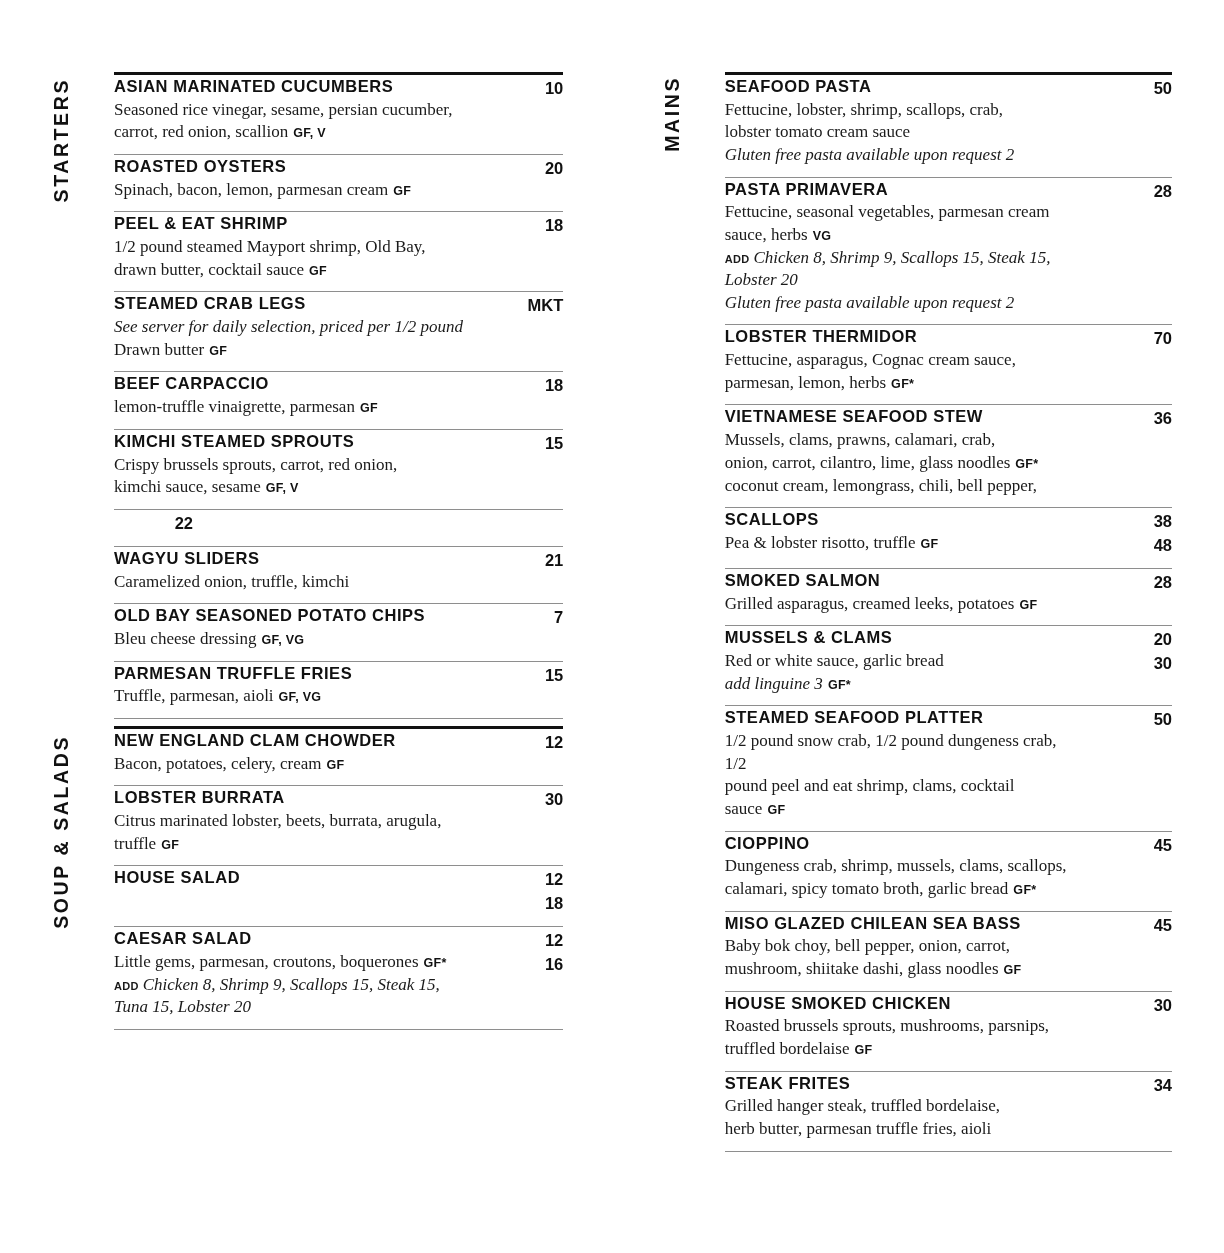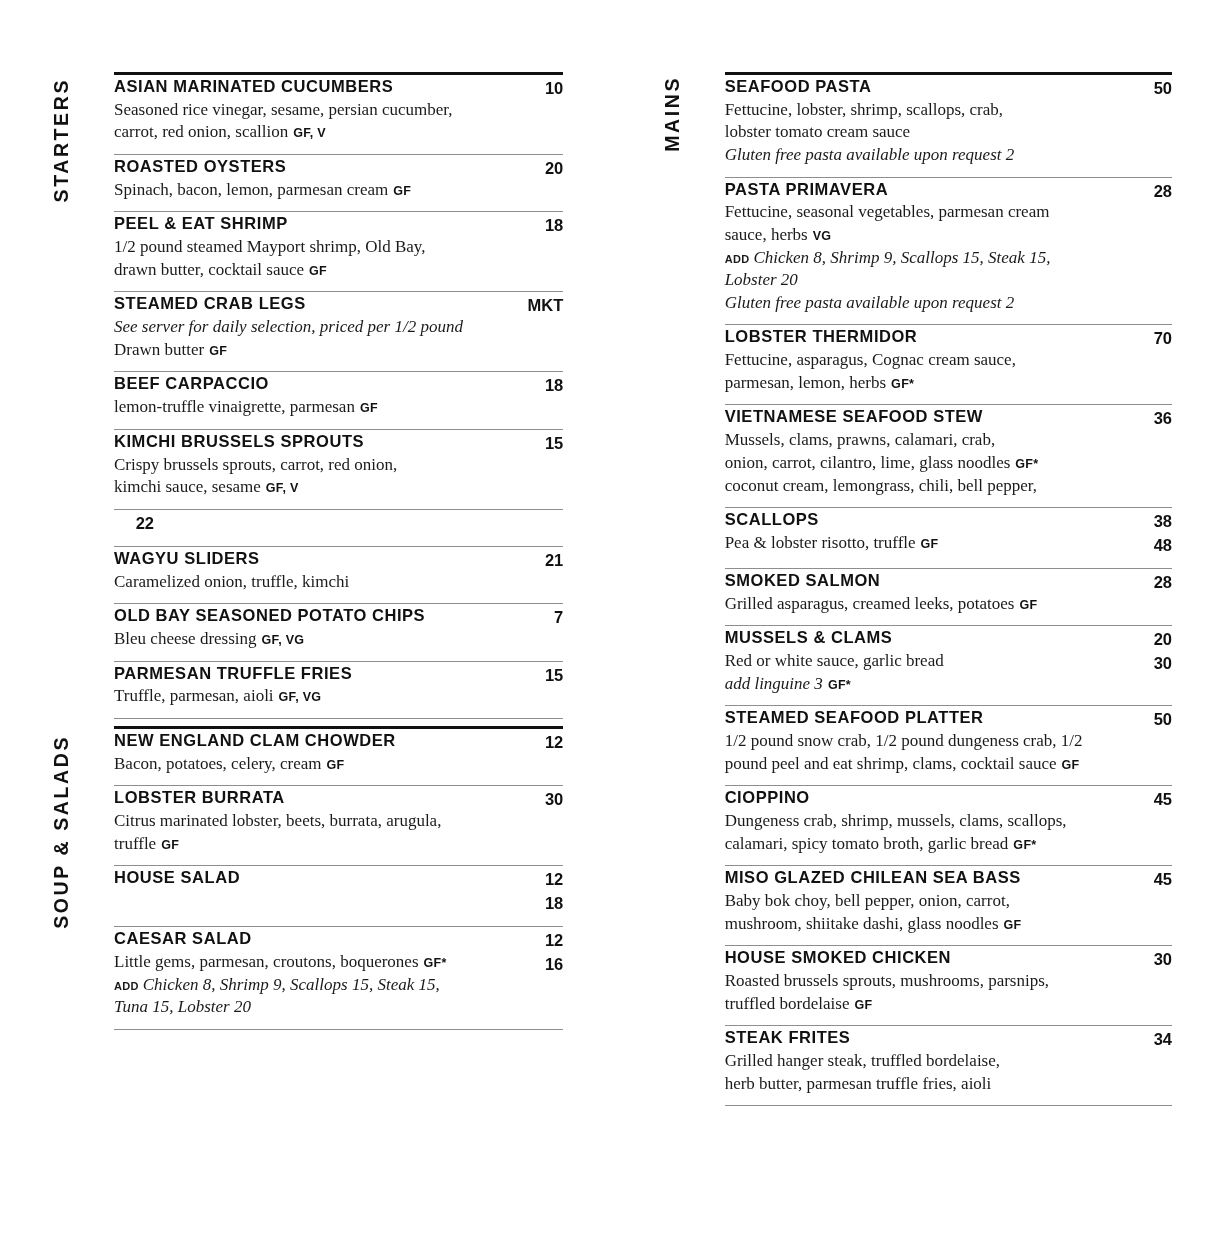--- a/index.html
+++ b/index.html
@@ -144,20 +144,21 @@
   .item-prices {
     flex: 0 0 auto;
     text-align: right;
     font-family: "Liberation Sans", sans-serif;
     font-weight: bold;
     font-size: 16.5px;
     color: #111111;
     line-height: 1.45;
     min-width: 40px;
     padding-top: 0px;
+    margin-left: 39px;
   }
   .item-prices .price { display: block; }
 </style>
 </head>
 <body>
 
 <div class="menu-page">
 
   <div class="column column-left">
     <div class="section-block">
@@ -225,21 +226,21 @@
                   <span class="line">lemon-truffle vinaigrette, parmesan<span class="tag">GF</span></span>
                 </div>
               </div>
               <div class="item-prices">
                 <span class="price">18</span>
               </div>
             </div>
             <div class="rule-item"></div>
             <div class="item">
               <div class="item-main">
-                <div class="item-name">KIMCHI BRUSSELS SPROUTS</div>
+                <div class="item-name">KIMCHI STEAMED SPROUTS</div>
                 <div class="item-desc">
                   <span class="line">Crispy brussels sprouts, carrot, red onion,</span>
                   <span class="line">kimchi sauce, sesame<span class="tag">GF, V</span></span>
                 </div>
               </div>
               <div class="item-prices">
                 <span class="price">15</span>
               </div>
             </div>
             <div class="rule-item"></div>

